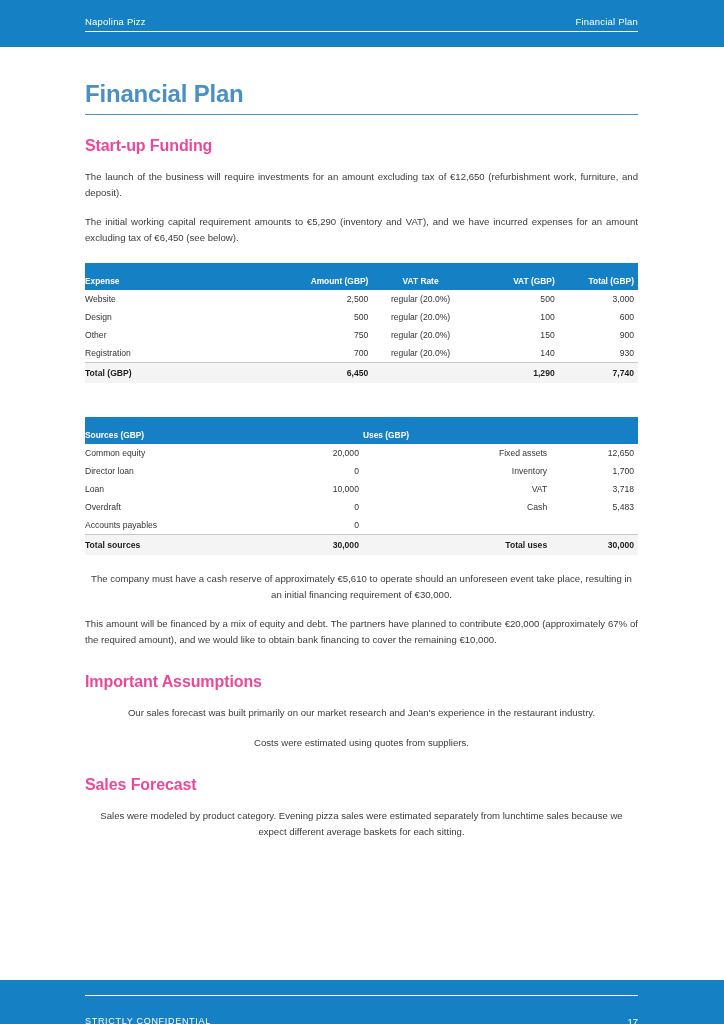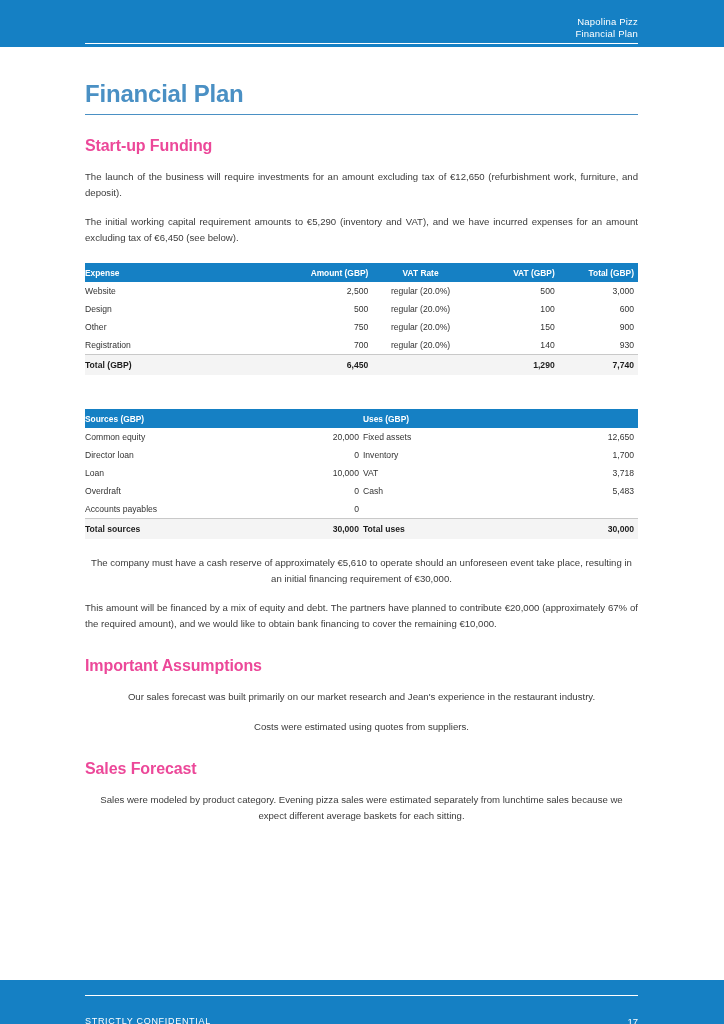--- a/index.html
+++ b/index.html
@@ -27,21 +27,20 @@
   .page-header-inner {
     position: absolute;
     left: 85px;
     right: 86px;
     top: 16px;
     border-bottom: 1.5px solid #ffffff;
     padding-bottom: 3px;
     display: flex;
     justify-content: space-between;
     align-items: flex-end;
-    flex-direction: column;
   }
   .header-left, .header-right {
     color: #ffffff;
     font-size: 9.5px;
     letter-spacing: 0.2px;
     line-height: 12px;
   }
 
   
   .page-footer {
@@ -114,21 +113,21 @@
     width: 553px;
     border-collapse: collapse;
     margin-top: 18px;
     font-size: 8.6px;
   }
   table.doc-table th {
     background: #1580c4;
     color: #ffffff;
     font-weight: bold;
     font-size: 8.4px;
-    padding: 4px 4px 4px 0;
+    padding: 12px 4px 4px 0;
     height: 11px;
     vertical-align: middle;
   }
   table.doc-table td {
     color: #333333;
     padding: 4px 4px 4px 0;
     vertical-align: middle;
     height: 10px;
   }
   th.c-left, td.c-left   { text-align: left;  padding-left: 5px; }
@@ -151,21 +150,21 @@
   .t1-c3 { width: 100px; }
   .t1-c4 { width: 85px; }
   .t1-c5 { width: 78px; }
 
   
   .t2-c1 { width: 200px; }
   .t2-c2 { width: 78px; }
   .t2-c3 { width: 190px; }
   .t2-c4 { width: 85px; }
 
-  td.uses-label { text-align: left; padding-left: 4px; margin-left: 21px; }
+  td.uses-label { text-align: right; padding-left: 4px; margin-left: 21px; }
   th.uses-head  { text-align: left; padding-left: 4px; }
 </style>
 </head>
 <body>
 
 <div class="page-header">
   <div class="page-header-inner">
     <span class="header-left">Napolina Pizz</span>
     <span class="header-right">Financial Plan</span>
   </div>

